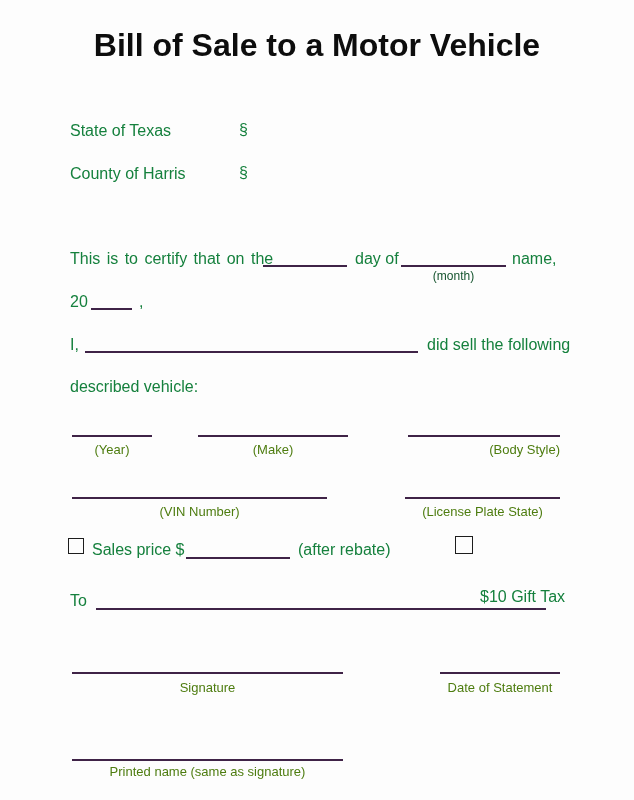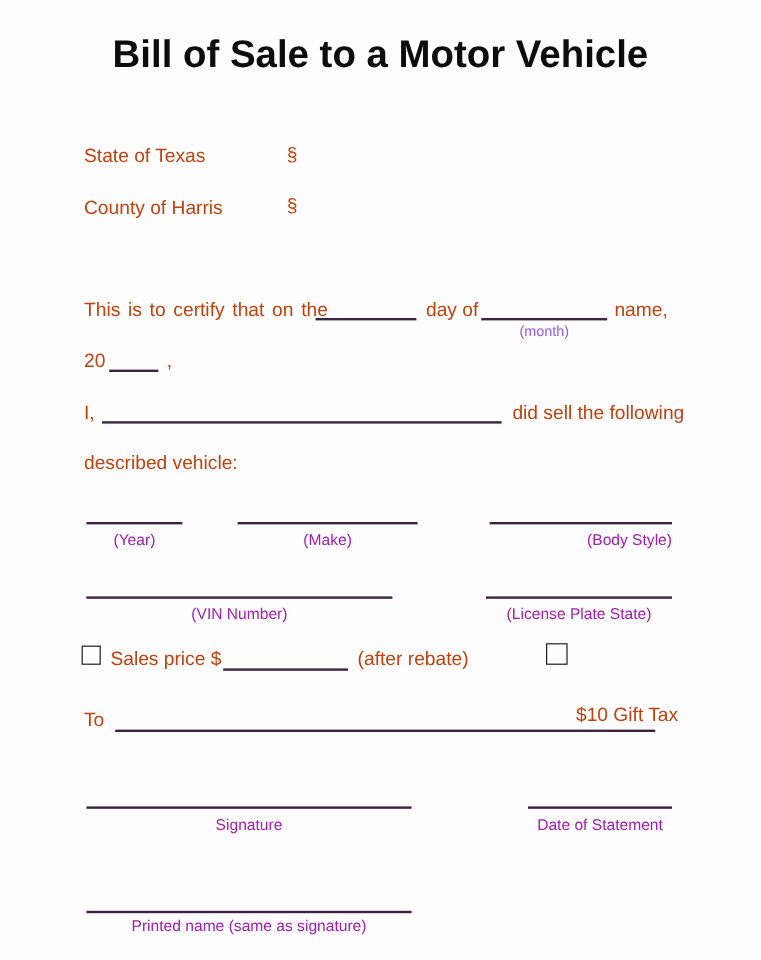--- a/index.html
+++ b/index.html
@@ -25,40 +25,40 @@
     font-size: 32px;
     font-weight: bold;
     color: #0d0d0d;
     letter-spacing: 0px;
     white-space: nowrap;
   }
   .t {
     position: absolute;
     font-size: 16px;
     white-space: nowrap;
-    color: #c2410c;
+    color: #15803d;
   }
   .blank {
     position: absolute;
     height: 2px;
     background: #3f2347;
   }
   .cap {
     position: absolute;
     font-size: 13px;
     text-align: center;
     white-space: nowrap;
-    color: #a21caf;
+    color: #4d7c0f;
   }
   .hint {
     position: absolute;
     font-size: 12px;
     text-align: center;
     white-space: nowrap;
-    color: #8b5cf6;
+    color: #14532d;
   }
   .checkbox {
     position: absolute;
     width: 16px;
     height: 16px;
     border: 1.5px solid #1d1d1d;
     background: transparent;
     box-sizing: border-box;
   }
 </style>

